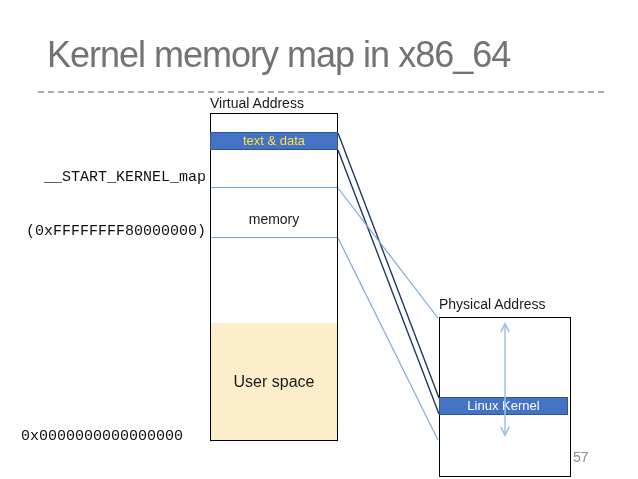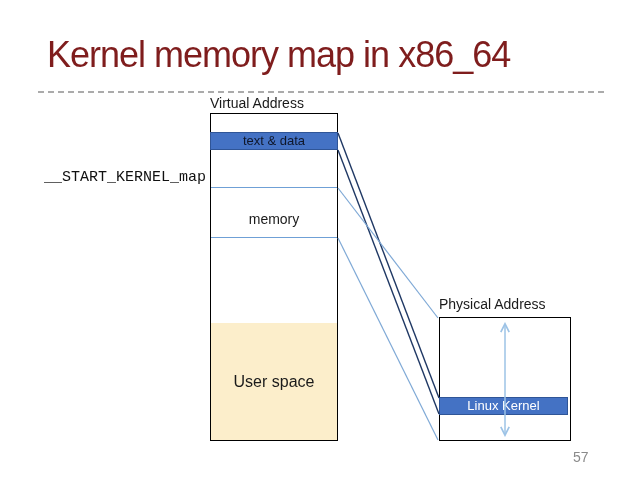--- a/index.html
+++ b/index.html
@@ -3,60 +3,60 @@
 <meta charset="utf-8">
 <style>
   html,body{margin:0;padding:0;background:#ffffff;}
   #slide{
     position:relative;width:638px;height:479px;background:#ffffff;overflow:hidden;
     font-family:"Liberation Sans",sans-serif;color:#1a1a1a;
   }
   .abs{position:absolute;}
   #title{
     left:47px;top:34px;font-size:36px;line-height:1.15;letter-spacing:-1px;
-    color:#7f1d1d;font-weight:400;white-space:nowrap;
+    color:#737373;font-weight:400;white-space:nowrap;
   }
   #divider{
     left:38px;top:91px;width:566px;height:0;
     border-top:2px dashed #ABABAB;
   }
   .col-header{
     font-size:14px;color:#1a1a1a;text-align:left;white-space:nowrap;
   }
   #vheader{left:210px;top:95px;width:128px;}
   #pheader{left:439px;top:296px;width:132px;}
   #vcolumn{
     left:210px;top:113px;width:128px;height:328px;
     border:1.5px solid #000;box-sizing:border-box;background:#ffffff;
   }
   #band-textdata{
     left:-1px;top:18px;right:-1px;height:16px;
     background:#4472C4;border:1px solid #2F5597;
-    color:#0f172a;font-size:13px;line-height:15px;text-align:center;white-space:nowrap;
+    color:#fde047;font-size:13px;line-height:15px;text-align:center;white-space:nowrap;
   }
   .sep{left:0;right:0;height:0;border-top:1.5px solid #6FA0D6;}
   #sep-lowmem-top{top:73px;}
   #sep-lowmem-bottom{top:123px;}
   #label-lowmem{
     left:0;right:0;top:97px;text-align:center;font-size:14px;color:#1a1a1a;
   }
   #band-userspace{
     left:0;right:0;top:209px;bottom:0;background:#FCEECB;
     display:flex;align-items:center;justify-content:center;
     font-size:16px;color:#1a1a1a;
   }
   .mono-label{
     font-family:"Liberation Mono",monospace;font-weight:normal;
     font-size:15px;line-height:18px;color:#111;white-space:pre;
   }
   #lbl-skm{left:18px;top:133px;width:188px;text-align:right;}
   #lbl-po{left:18px;top:220px;width:188px;text-align:right;}
   #lbl-zero{left:21px;top:428px;width:188px;text-align:left;}
   #pcolumn{
-    left:439px;top:317px;width:132px;height:124px;
+    left:439px;top:317px;width:132px;height:160px;
     border:1.5px solid #000;box-sizing:border-box;background:#ffffff;
   }
   #band-kernel{
     left:-1px;top:79px;right:2px;height:16px;
     background:#4472C4;border:1px solid #2F5597;
     color:#ffffff;font-size:13px;line-height:15px;text-align:center;white-space:nowrap;
   }
   #page-num{
     left:573px;top:449px;font-size:14px;color:#8a8a8a;
   }
@@ -76,25 +76,27 @@
   <div id="vcolumn" class="abs">
     <div id="band-textdata" class="abs">text &amp; data</div>
     <div id="sep-lowmem-top" class="abs sep"></div>
     <div id="label-lowmem" class="abs">memory</div>
     <div id="sep-lowmem-bottom" class="abs sep"></div>
     <div id="band-userspace" class="abs">User space</div>
   </div>
 
   <div id="lbl-skm" class="abs mono-label">
     <div>__START_KERNEL_map</div>
+    <div>(0xFFFFFFFF80000000)</div>
   </div>
 
   <div id="lbl-po" class="abs mono-label">
   </div>
 
+  <div id="lbl-zero" class="abs mono-label">0x0000000000000000</div>
 
   <div id="pheader" class="abs col-header">Physical Address</div>
 
   <div id="pcolumn" class="abs">
     <div id="band-kernel" class="abs">Linux Kernel</div>
   </div>
 
   <div id="page-num" class="abs">57</div>
 
   <svg id="overlay" class="abs" width="638" height="479" viewBox="0 0 638 479" xmlns="http://www.w3.org/2000/svg">

